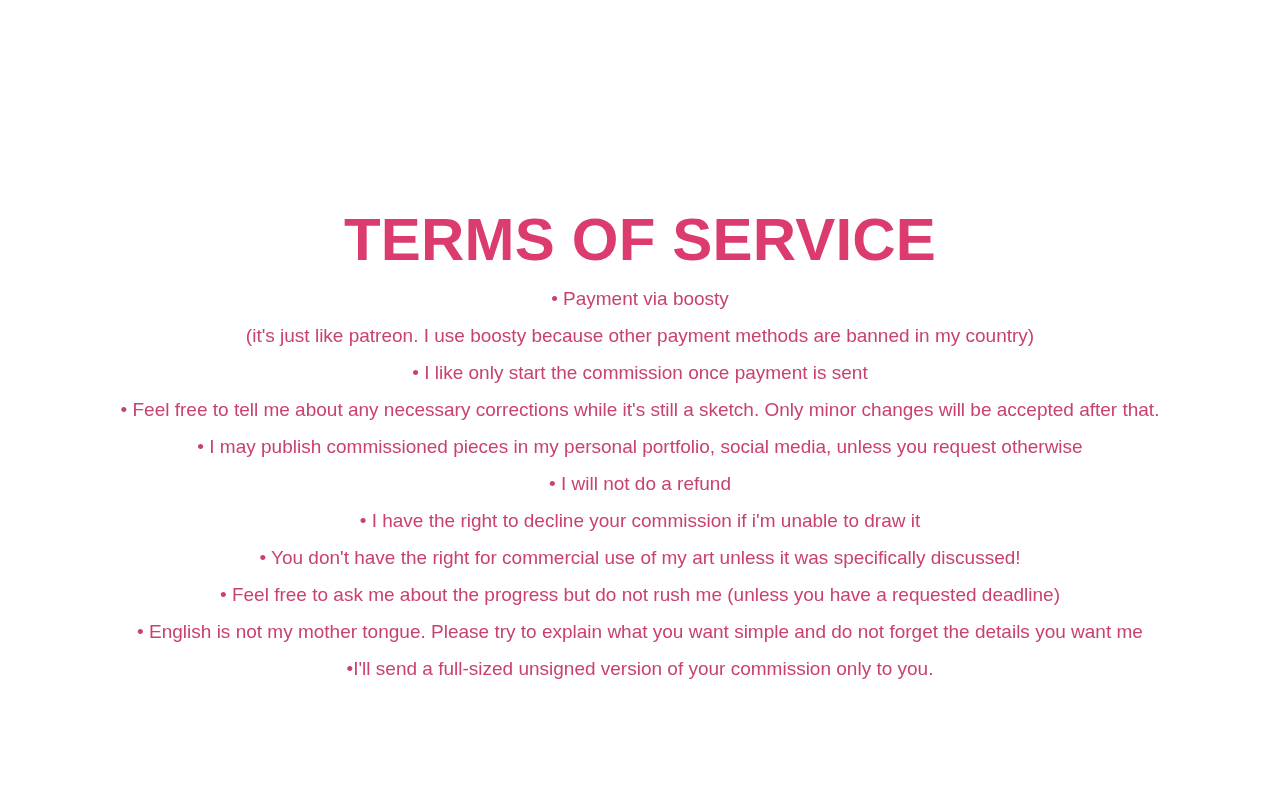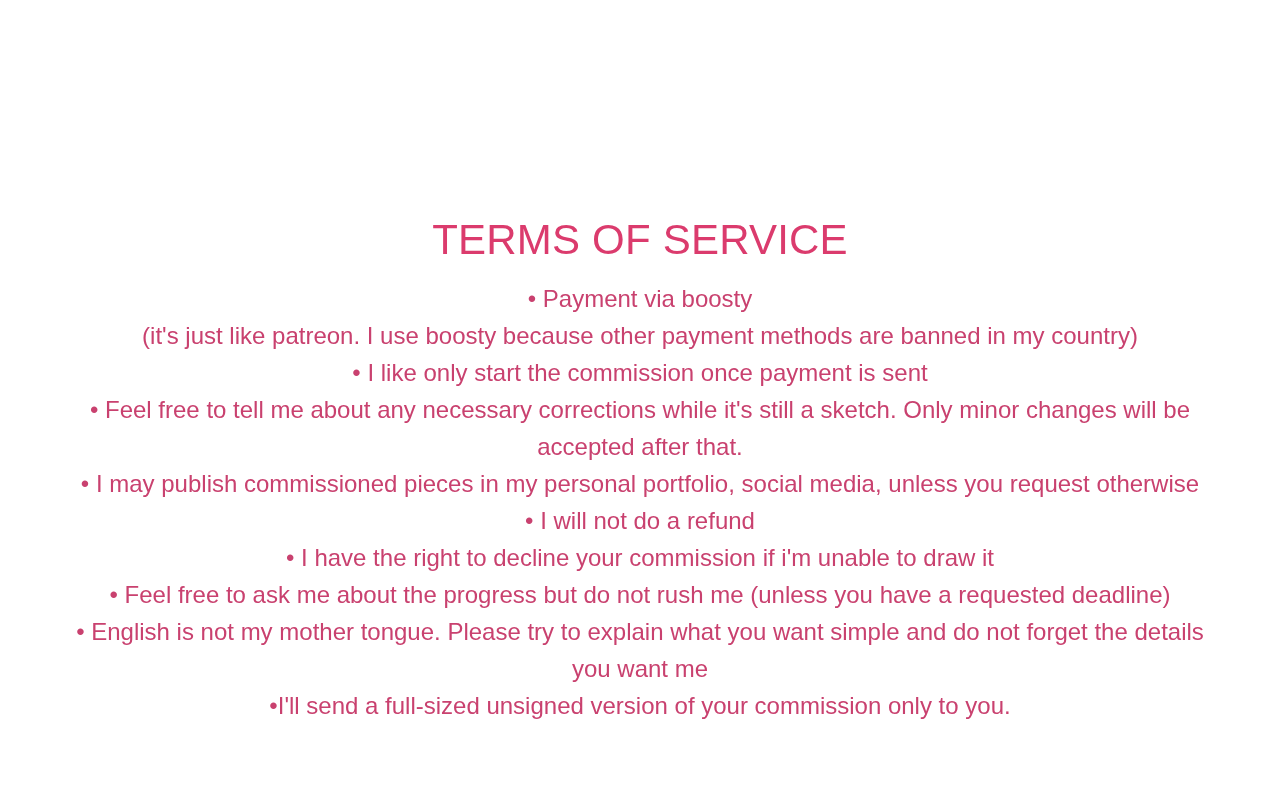--- a/index.html
+++ b/index.html
@@ -19,51 +19,52 @@
     }
     .tos-section {
       position: absolute;
       top: 214px;
       left: 60px;
       width: 1160px;
       text-align: center;
     }
     .tos-title {
       margin: 0 0 14px 0;
-      font-size: 42px;
+      font-size: 60px;
       line-height: 52px;
-      font-weight: normal;
+      font-weight: bold;
       color: #DB3B6D;
       letter-spacing: 0.2px;
     }
     .tos-list {
       margin: 0;
       padding: 0;
       list-style: none;
     }
     .tos-item {
-      font-size: 24px;
+      font-size: 19px;
       line-height: 37px;
       color: #C9416F;
       margin: 0;
       padding: 0;
     }
   </style>
 </head>
 <body>
 
 <div class="page">
   <section class="tos-section">
     <h1 class="tos-title">TERMS OF SERVICE</h1>
     <ul class="tos-list">
       <li class="tos-item">• Payment via boosty</li>
       <li class="tos-item">(it's just like patreon. I use boosty because other payment methods are banned in my country)</li>
       <li class="tos-item">• I like only start the commission once payment is sent</li>
       <li class="tos-item">• Feel free to tell me about any necessary corrections while it's still a sketch. Only minor changes will be accepted after that.</li>
       <li class="tos-item">• I may publish commissioned pieces in my personal portfolio, social media, unless you request otherwise</li>
       <li class="tos-item">• I will not do a refund</li>
       <li class="tos-item">• I have the right to decline your commission if i'm unable to draw it</li>
+      <li class="tos-item">• You don't have the right for commercial use of my art unless it was specifically discussed!</li>
       <li class="tos-item">• Feel free to ask me about the progress but do not rush me (unless you have a requested deadline)</li>
       <li class="tos-item">• English is not my mother tongue. Please try to explain what you want simple and do not forget the details you want me</li>
       <li class="tos-item">•I'll send a full-sized unsigned version of your commission only to you.</li>
     </ul>
   </section>
 </div>
 
 </body></html>

